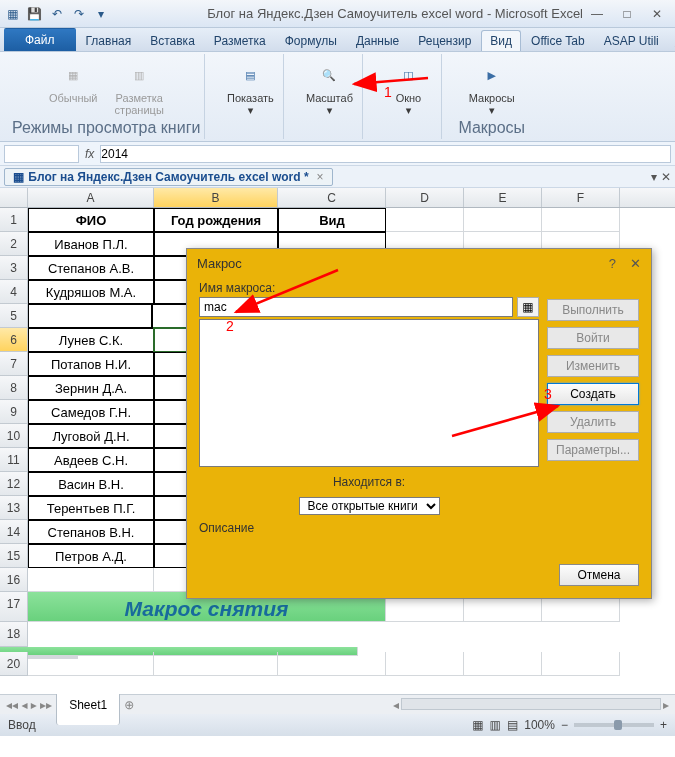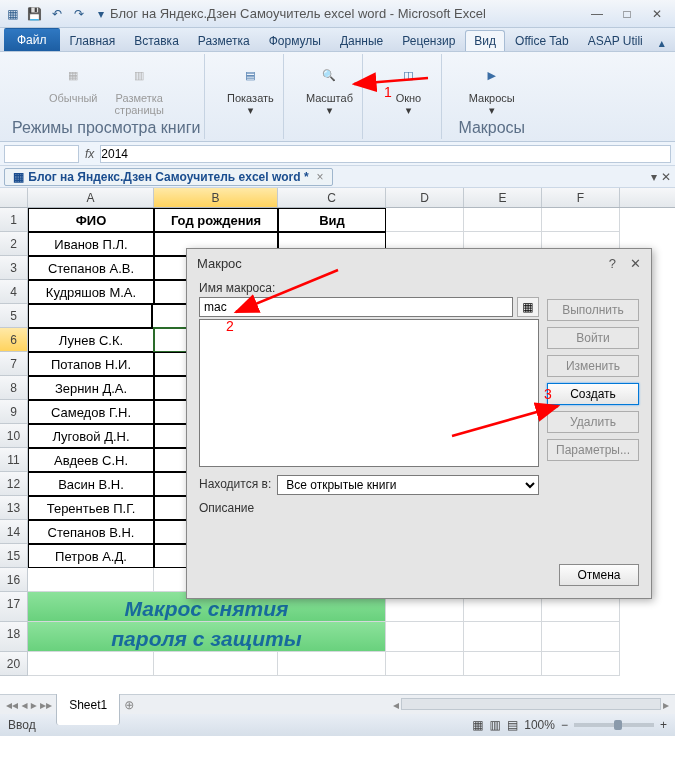--- a/index.html
+++ b/index.html
@@ -2,28 +2,28 @@
 <html><head>
 <meta charset="utf-8">
 <style>
 * { box-sizing: border-box; margin: 0; padding: 0; font-family: "Segoe UI", Tahoma, sans-serif; }
 body { width: 675px; height: 757px; background: #fff; overflow: hidden; position: relative; font-size: 12px; }
 
 
 .titlebar { height: 28px; background: linear-gradient(#f3f6fa,#dbe6f4); display: flex; align-items: center; padding: 0 4px; border-bottom: 1px solid #b9c9db; }
 .qat { display: flex; align-items: center; gap: 4px; }
 .qat-icon { width: 18px; height: 18px; display: flex; align-items: center; justify-content: center; color: #2a5a8a; }
-.title { flex: 1; text-align: left; color: #555; font-size: 13px; }
+.title { flex: 1; text-align: right; color: #555; font-size: 13px; }
 .winctrl { display: flex; gap: 2px; }
 .winbtn { width: 28px; height: 20px; display: flex; align-items: center; justify-content: center; color: #555; }
 
 
 .tabstrip { height: 24px; background: linear-gradient(#e6eef8,#d2ddec); display: flex; align-items: flex-end; border-bottom: 1px solid #b9c9db; padding: 0 4px; gap: 1px; overflow:hidden;}
 .tab { padding: 3px 8px; font-size: 12px; color: #21446b; border: 1px solid transparent; border-bottom: none; cursor: pointer; white-space: nowrap;}
-.tab.file { background: linear-gradient(#2f78c2,#1d5ea3); color: #fff; border-radius: 2px 2px 0 0; padding: 4px 12px; text-align: center; }
+.tab.file { background: linear-gradient(#2f78c2,#1d5ea3); color: #fff; border-radius: 2px 2px 0 0; padding: 4px 20px; text-align: center; }
 .tab.active { background: #f2f6fb; border: 1px solid #a7bcd4; border-bottom: none; border-radius: 3px 3px 0 0; }
 .tabstrip .spacer { flex:1; }
 .help-area { display:flex; gap:6px; color:#2a5a8a; padding-right:4px;}
 .help-area span { width:16px; height:16px; display:flex;align-items:center;justify-content:center;}
 
 
 .ribbon { height: 90px; background: linear-gradient(#f2f6fb,#e3ebf5); border-bottom: 1px solid #b9c9db; display: flex; padding: 2px 8px; gap: 12px; }
 .rgroup { display: flex; flex-direction: column; align-items: center; justify-content: space-between; padding: 2px 4px; border-right: 1px solid #c6d3e2; }
 .rgroup-items { display: flex; gap: 8px; align-items: flex-start; }
 .rbtn { display: flex; flex-direction: column; align-items: center; width: 58px; text-align: center; font-size: 11px; color: #3b3b3b; padding-top: 2px; cursor:pointer;}
@@ -68,29 +68,29 @@
 .sheettab { background:#fff; border:1px solid #b4bec8; border-bottom:none; padding:13px 12px; border-radius:0 0 3px 3px;}
 .hscroll { flex:1; display:flex; justify-content:flex-end; gap:2px; color:#888;}
 
 
 .statusbar { height: 22px; background: linear-gradient(#e9eef5,#d6dfe9); display:flex; align-items:center; padding:0 8px; font-size:12px; color:#444; gap:8px;}
 .statusbar .zoom { margin-left:auto; display:flex; align-items:center; gap:6px;}
 .zoomslider { width:80px; height:4px; background:#c0c8d0; position:relative;}
 .zoomslider::after { content:''; position:absolute; left:50%; top:-3px; width:8px; height:10px; background:#8a9aab; border-radius:2px;}
 
 
-.dialog { position: absolute; left: 186px; top: 248px; width: 466px; height: 351px; background: #e5e5e5; border: 1px solid #888; box-shadow: 2px 2px 8px rgba(0,0,0,0.3); }
+.dialog { position: absolute; left: 186px; top: 248px; width: 466px; height: 351px; background: #eab308; border: 1px solid #888; box-shadow: 2px 2px 8px rgba(0,0,0,0.3); }
 .dlg-title { height: 28px; display:flex; align-items:center; padding:0 10px; font-size:13px; color:#333;}
 .dlg-title .dlg-close { margin-left:auto; display:flex; gap:14px; color:#555;}
 .dlg-body { padding: 4px 12px 12px 12px; display:flex; gap:8px;}
 .dlg-left { flex:1; display:flex; flex-direction:column;}
 .dlg-label { font-size:12px; color:#333; margin-bottom:2px;}
 .dlg-input { height:20px; border:1px solid #7a7a7a; background:#fff; padding:0 4px; font-size:12px;}
 .dlg-list { height: 148px; border:1px solid #7a7a7a; background:#fff; margin-top:2px;}
-.dlg-row { display:flex; align-items:center; gap:6px; margin-top:8px;}
+.dlg-row { display:flex; align-items:center; gap:6px; margin-top:8px;flex-direction:column;}
 .dlg-select { flex:1; height:20px; border:1px solid #7a7a7a; background:#fff; font-size:12px; padding:0 4px;}
 .dlg-right { width: 92px; display:flex; flex-direction:column; gap:6px; padding-top:18px;}
 .dlg-btn { height:22px; background:#e8e8e8; border:1px solid #adadad; font-size:12px; color:#888; text-align:center; line-height:20px;}
 .dlg-btn.enabled { color:#000; background:linear-gradient(#fdfdfd,#e6e6e6); border:1px solid #0078d7; box-shadow:0 0 2px #4aa3ff;}
 .dlg-footer { position:absolute; bottom:12px; right:12px;}
 .dlg-footer .dlg-btn { width:80px; color:#000; background:linear-gradient(#fdfdfd,#e6e6e6); border:1px solid #8a8a8a;}
 .refedit { width:22px; height:20px; border:1px solid #adadad; background:#f3f3f3; display:inline-flex; align-items:center; justify-content:center; margin-left:4px;}
 .arrowlabel { color:#f00; font-size:14px; position:absolute;}
 
 svg.arrowsvg { position:absolute; overflow:visible;}
@@ -358,21 +358,21 @@
         <div class="cell col-E"></div>
         <div class="cell col-F"></div>
       </div>
       <div class="row" style="height: 30px;">
         <div class="rowhead">17</div>
         <div class="cell bannercell" style="width: 358px;">Макрос снятия</div>
         <div class="cell col-D"></div>
         <div class="cell col-E"></div>
         <div class="cell col-F"></div>
       </div>
-      <div class="row" style="height: 30px;">
+      <div class="row" style="height: 30px; flex-direction: column;">
         <div class="rowhead">18</div>
         <div class="cell bannercell" style="width: 358px;">пароля с защиты</div>
         <div class="cell col-D"></div>
         <div class="cell col-E"></div>
         <div class="cell col-F"></div>
       </div>
       <div class="row">
         <div class="rowhead">20</div>
         <div class="cell col-A"></div>
         <div class="cell col-B"></div>

